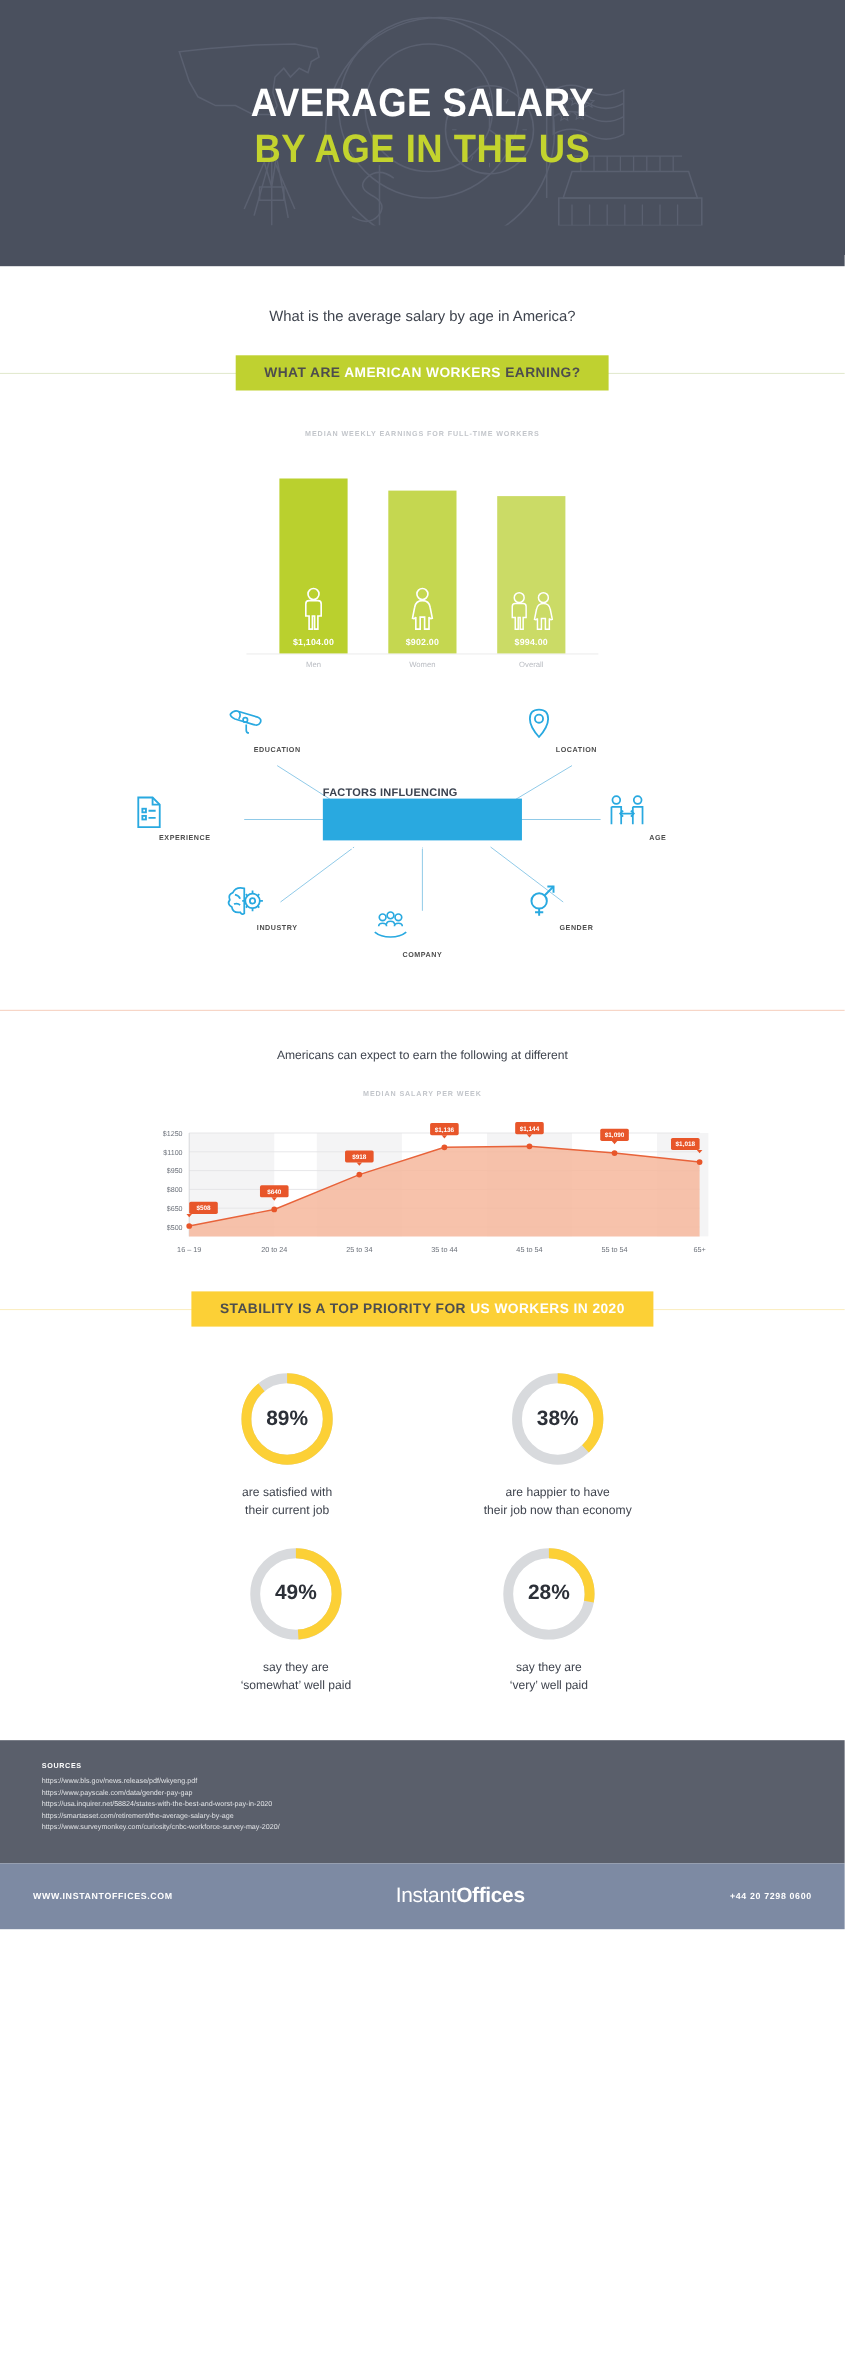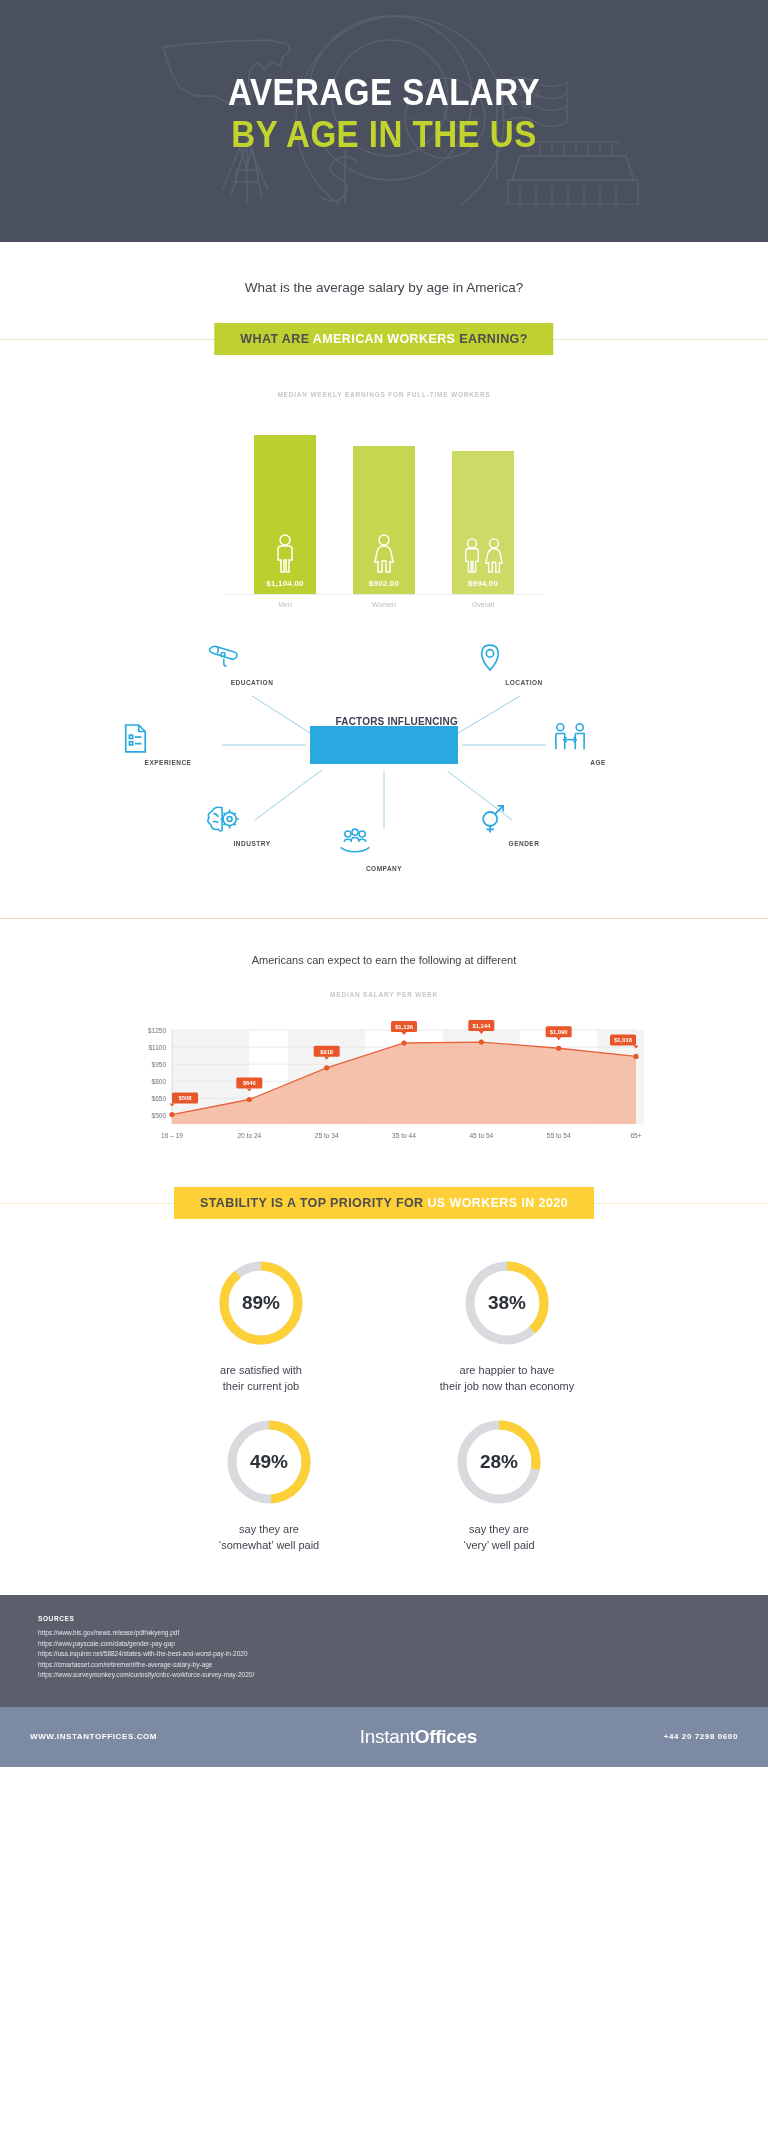--- a/index.html
+++ b/index.html
@@ -78,22 +78,22 @@
   }
   .bar-labels span {
     width:62px; text-align:center; font-size:7px; color:#b9bcc2;
   }
 
   
   .factors { position:relative; height:250px; margin-top:22px; }
   .factors svg { position:absolute; left:0; top:0; }
   .center-box {
     position:absolute; left:50%; top:96px; transform:translateX(-50%);
-    background:#29a9e0; width:148px; height:38px; z-index:4;
-    display:flex; flex-direction:column; align-items:flex-end; justify-content:center;
+    background:#29a9e0; width:181px; height:38px; z-index:4;
+    display:flex; flex-direction:column; align-items:flex-start; justify-content:center;
   }
   .center-box .l1 { color:#3c4350; font-size:10px; font-weight:bold; letter-spacing:0.2px; }
   .center-box .l2 { color:#ffffff; font-size:10px; font-weight:bold; letter-spacing:0.2px;margin-top:37px; }
   .node { position:absolute; z-index:3; text-align:center; width:92px; }
   .node .ico { height:34px; display:flex; align-items:center; justify-content:center; }
   .node .nlab { font-size:6.5px; font-weight:bold; color:#4d4d4d; letter-spacing:0.5px; margin-top:3px; }
 
   
   .sub2 { text-align:center; font-size:11px; color:#3f444e; line-height:17px; margin-top:18px; }
   .areawrap { position:relative; width:520px; margin:10px auto 0; height:140px; }
@@ -428,21 +428,21 @@
         <circle cx="434.6666666666667" cy="40.230303030303034" r="2.6" fill="#e8562a"></circle>
         <text x="434.6666666666667" y="130" text-anchor="middle" font-size="6.6" fill="#6d727b" font-family="&quot;Liberation Sans&quot;, sans-serif">55 to 54</text>
         <rect x="486" y="26.433939393939397" width="26" height="11" rx="1.5" fill="#e8562a"></rect>
         <path d="M 509.5 37.4339393939394 L 514.5 37.4339393939394 L 512 40.4339393939394 Z" fill="#e8562a"></path>
         <text x="499" y="34.233939393939394" text-anchor="middle" font-size="5.8" font-weight="bold" fill="#ffffff" font-family="&quot;Liberation Sans&quot;, sans-serif">$1,018</text>
         <circle cx="512" cy="48.4339393939394" r="2.6" fill="#e8562a"></circle>
         <text x="512" y="130" text-anchor="middle" font-size="6.6" fill="#6d727b" font-family="&quot;Liberation Sans&quot;, sans-serif">65+</text>
       </svg>
   </div>
 
-  <div class="banner-wrap" style="margin-top:39px;">
+  <div class="banner-wrap" style="margin-top:26px;">
     <div class="banner-rule rule-yellow"></div>
     <div class="banner b-yellow">
       <span class="dark">STABILITY IS A TOP PRIORITY FOR </span><span class="light">US WORKERS IN 2020</span>
     </div>
   </div>
 
   <div class="donut-row">
     <div class="donut-cell">
       <div class="donut">
         <svg width="92" height="92" viewBox="0 0 92 92" class="ring">

